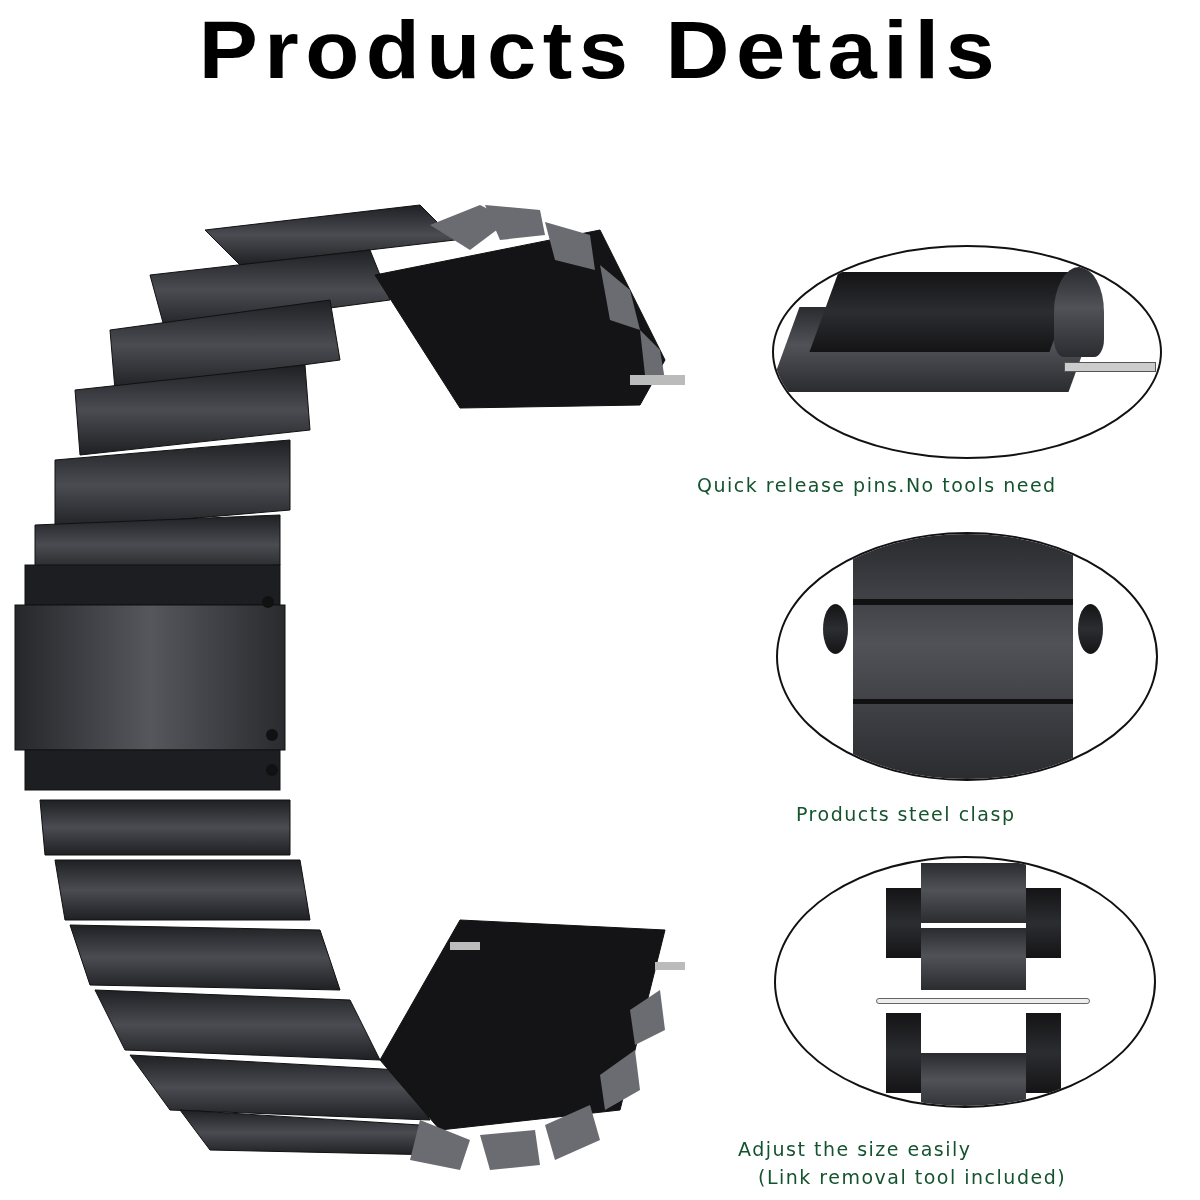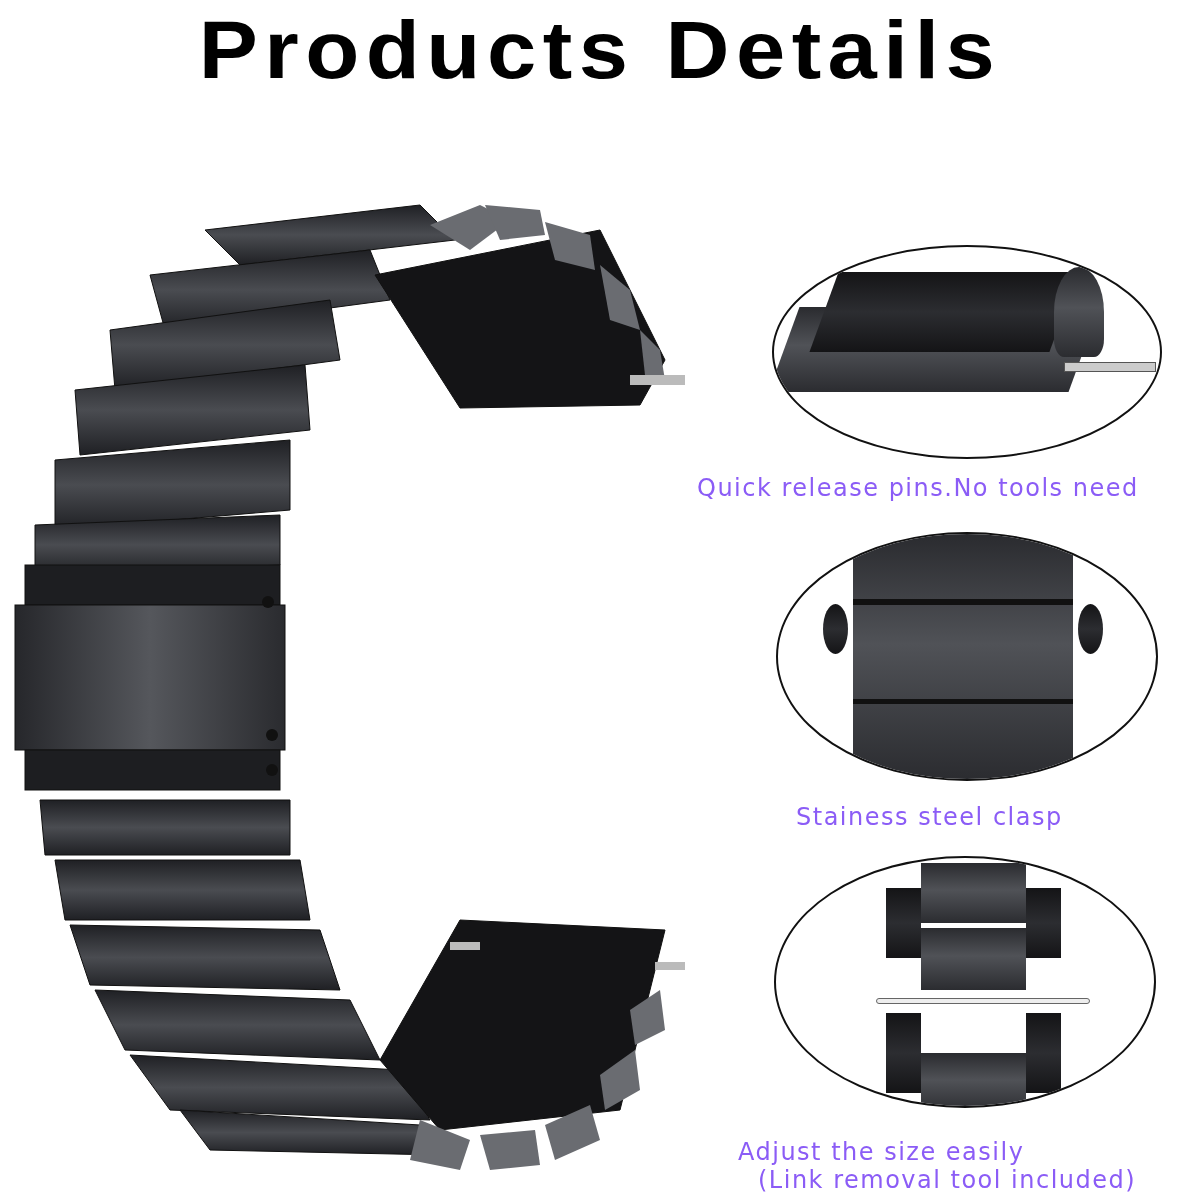--- a/index.html
+++ b/index.html
@@ -1,19 +1,19 @@
 <!DOCTYPE html>
 <html><head>
 <meta charset="utf-8">
 <style>
   html, body { margin:0; padding:0; background:#ffffff; }
   body { width:1200px; height:1200px; position:relative; overflow:hidden; font-family:"Liberation Sans", sans-serif; }
   .title { position:absolute; left:0; top:0; width:1200px; text-align:center; font-family:"Liberation Sans", sans-serif; font-weight:bold; font-size:82px; letter-spacing:6px; color:#000; line-height:100px; transform:scaleX(1.08); transform-origin:center; }
   .band { position:absolute; left:0; top:180px; width:720px; height:1020px; }
-  .caption { position:absolute; font-family:"DejaVu Sans", sans-serif; color:#8b5cf6; font-size:24px; letter-spacing:1.5px; white-space:nowrap; }
+  .caption { position:absolute; font-family:"DejaVu Sans", sans-serif; color:#14532d; font-size:19px; letter-spacing:1.5px; white-space:nowrap; }
   .ellipse { position:absolute; border:2px solid #111; border-radius:50%; overflow:hidden; background:#fff; }
   .metal { background:linear-gradient(180deg,#2a2b2f 0%,#505257 45%,#2b2c30 100%); }
   .metal-dark { background:linear-gradient(180deg,#141416 0%,#2c2d31 50%,#141416 100%); }
 </style>
 </head>
 <body>
 
 <div class="title">Products Details</div>
 
 <svg class="band" viewBox="0 180 720 1020" xmlns="http://www.w3.org/2000/svg">
@@ -87,21 +87,21 @@
 </div>
 <div class="caption" style="left:697px;top:474px;">Quick release pins.No tools need</div>
 
 <div class="ellipse" style="left:776px;top:532px;width:378px;height:245px;">
   <div class="metal" style="position:absolute;left:75px;top:0;width:220px;height:245px;"></div>
   <div style="position:absolute;left:75px;top:65px;width:220px;height:6px;background:#111;"></div>
   <div style="position:absolute;left:75px;top:165px;width:220px;height:5px;background:#111;"></div>
   <div class="metal-dark" style="position:absolute;left:45px;top:70px;width:25px;height:50px;border-radius:50%;"></div>
   <div class="metal-dark" style="position:absolute;left:300px;top:70px;width:25px;height:50px;border-radius:50%;"></div>
 </div>
-<div class="caption" style="left:796px;top:803px;">Stainess steel clasp</div>
+<div class="caption" style="left:796px;top:803px;">Products steel clasp</div>
 
 <div class="ellipse" style="left:774px;top:856px;width:378px;height:248px;">
   <div class="metal-dark" style="position:absolute;left:110px;top:30px;width:35px;height:70px;"></div>
   <div class="metal-dark" style="position:absolute;left:250px;top:30px;width:35px;height:70px;"></div>
   <div class="metal" style="position:absolute;left:145px;top:5px;width:105px;height:60px;"></div>
   <div class="metal" style="position:absolute;left:145px;top:70px;width:105px;height:62px;"></div>
   <div style="position:absolute;left:100px;top:140px;width:212px;height:4px;background:#eee;border:1px solid #666;border-radius:3px;"></div>
   <div class="metal-dark" style="position:absolute;left:110px;top:155px;width:35px;height:80px;"></div>
   <div class="metal-dark" style="position:absolute;left:250px;top:155px;width:35px;height:80px;"></div>
   <div class="metal" style="position:absolute;left:145px;top:195px;width:105px;height:60px;"></div>

